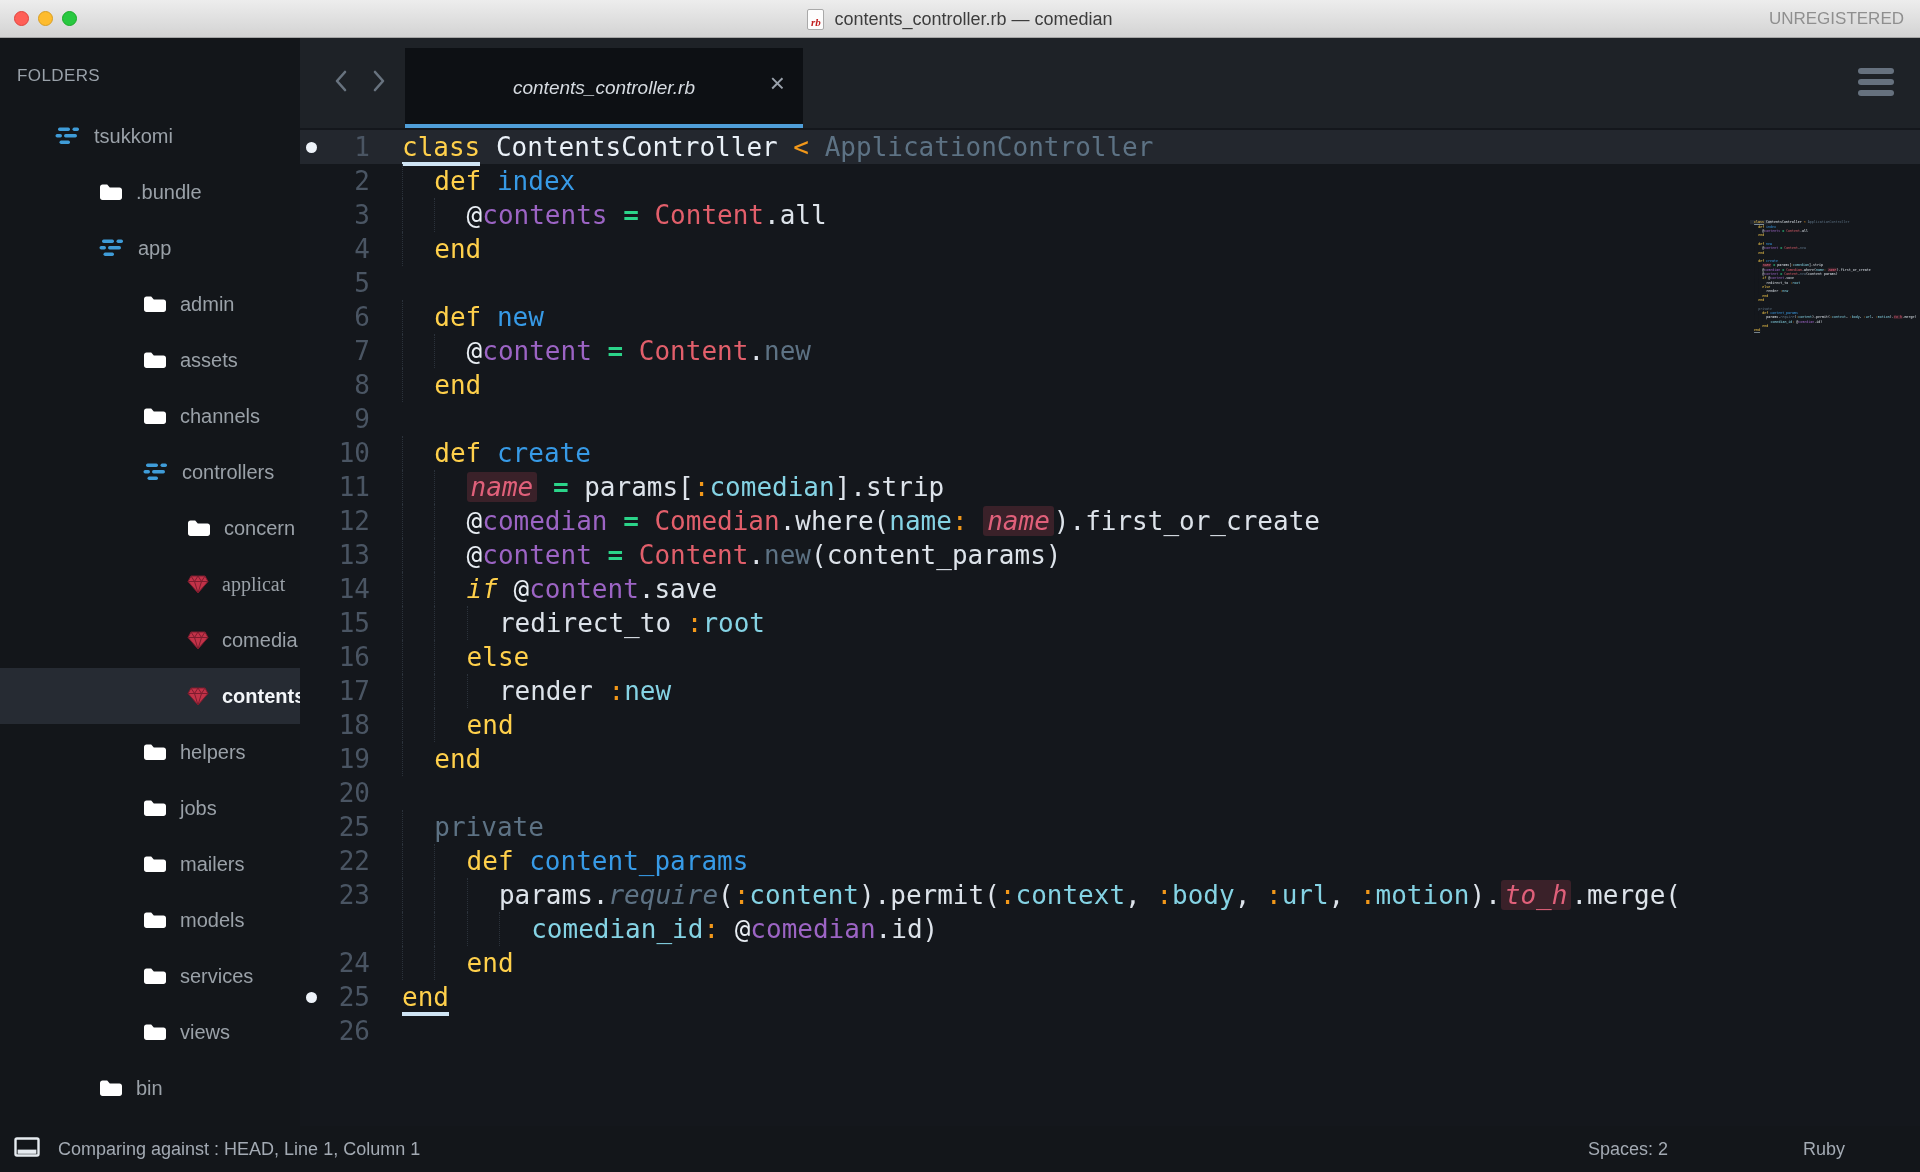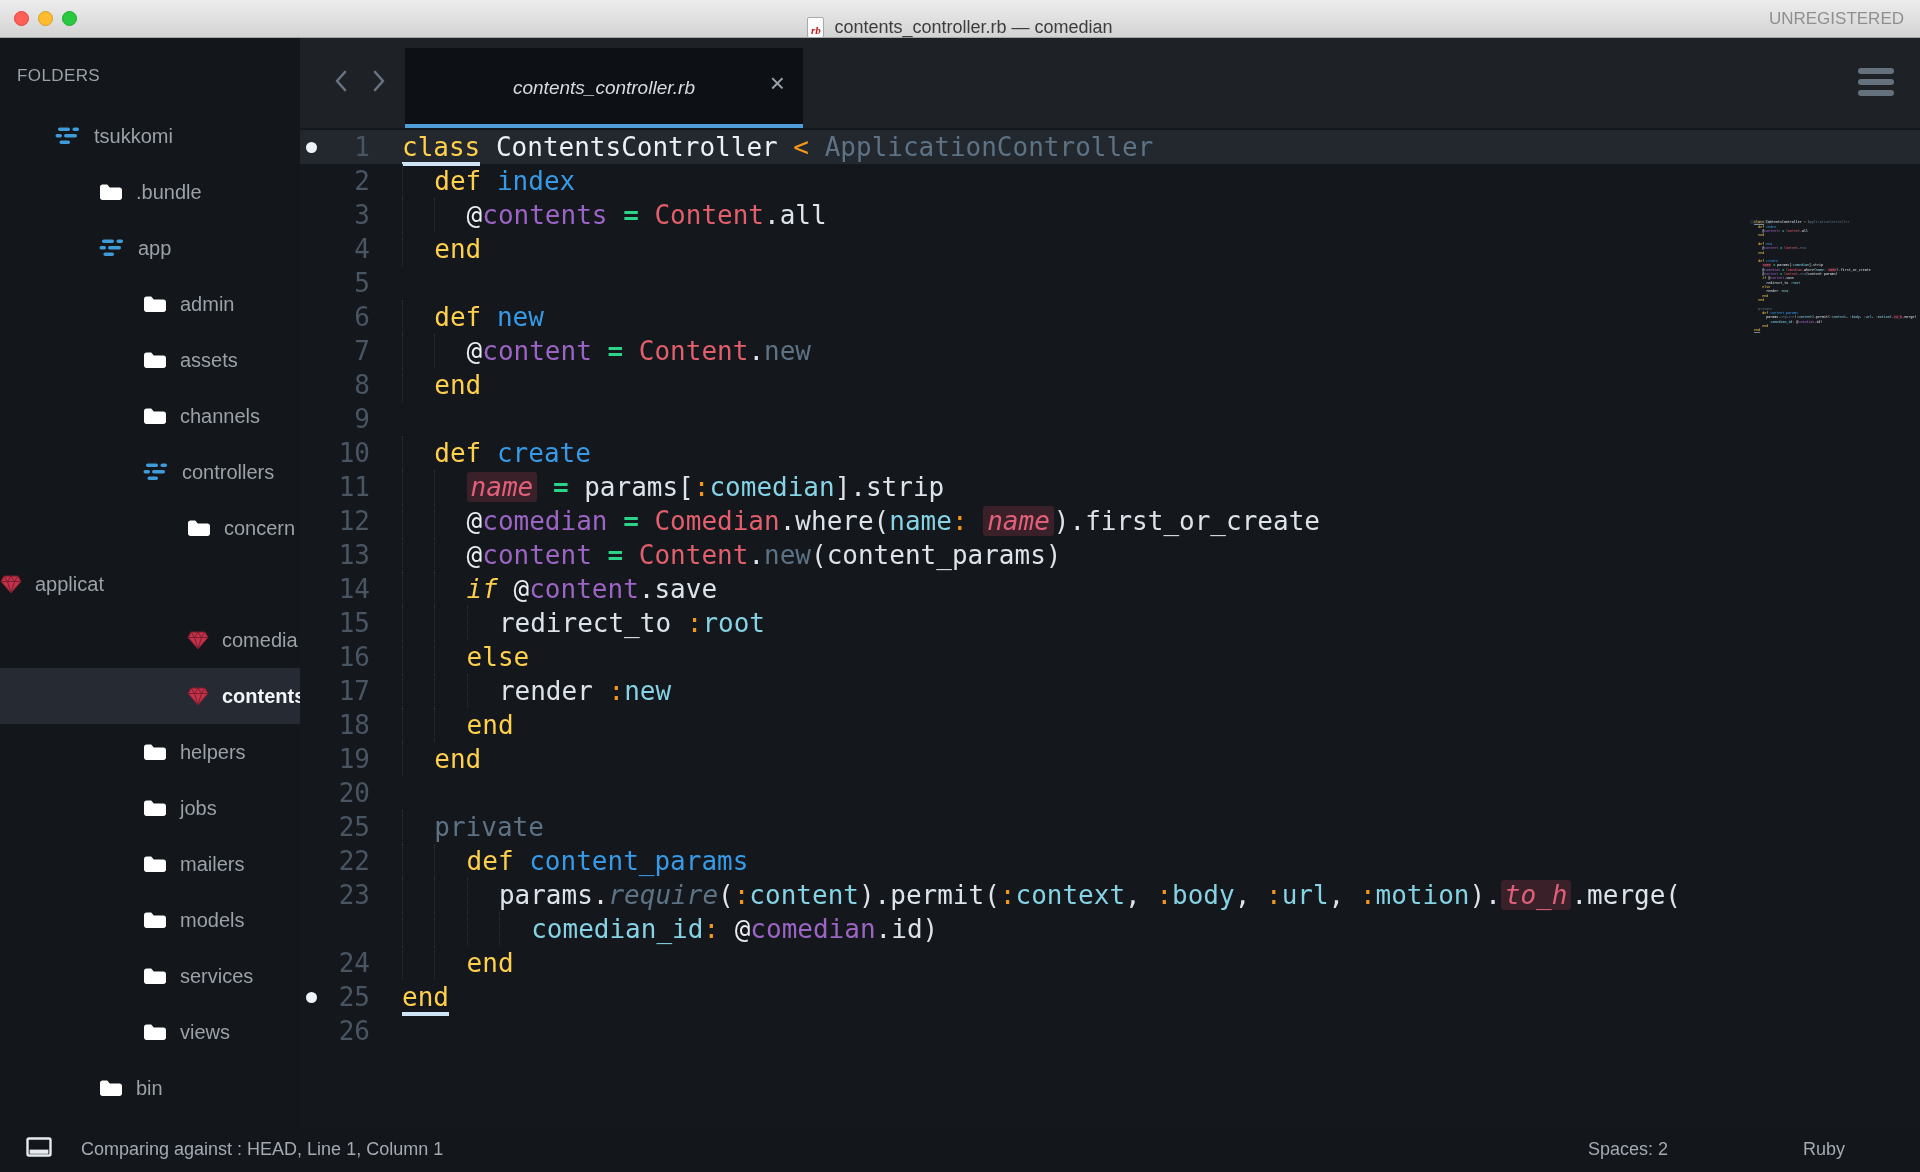--- a/index.html
+++ b/index.html
@@ -5,21 +5,21 @@
   html,body{margin:0;padding:0}
   body{width:1920px;height:1172px;overflow:hidden;background:#13161a;font-family:"Liberation Sans",sans-serif;position:relative}
 
   
   .titlebar{position:absolute;top:0;left:0;right:0;height:38px;background:linear-gradient(#ededed,#d3d3d3);border-bottom:1px solid #a6a6a6;box-sizing:border-box}
   .lights{position:absolute;left:14px;top:11px;display:flex;gap:9px}
   .light{width:15px;height:15px;border-radius:50%;box-sizing:border-box}
   .light.red{background:#ff5f57;border:1px solid #e0443e}
   .light.yellow{background:#febc2e;border:1px solid #d89e24}
   .light.green{background:#28c840;border:1px solid #1aab29}
-  .title-center{position:absolute;left:0;right:0;top:0;height:38px;display:flex;align-items:flex-end;justify-content:center;gap:10px;color:#3d3d3d;font-size:18px;font-weight:500}
+  .title-center{position:absolute;left:0;right:0;top:0;height:38px;display:flex;align-items:center;justify-content:center;gap:10px;color:#3d3d3d;font-size:18px;font-weight:500}
   .docicon{width:17px;height:21px;background:#fdfdfd;border:1px solid #a9a9a9;border-radius:2px;display:flex;align-items:flex-end;justify-content:center;box-sizing:border-box}
   .docicon span{font-family:"Liberation Serif",serif;font-style:italic;font-weight:700;color:#c22020;font-size:11px;line-height:14px}
   .badge{position:absolute;right:16px;top:0;height:38px;display:flex;align-items:center;color:#8f8f8f;font-size:17px}
 
   
   .sidebar{position:absolute;top:38px;left:0;width:300px;bottom:46px;background:#13161a;overflow:hidden}
   .sb-header{margin:28px 0 22px 17px;color:#99a1a9;font-size:17px;letter-spacing:.4px}
   .sb-row{height:56px;display:flex;align-items:center;gap:13px;white-space:nowrap;overflow:hidden;cursor:default}
   .sb-row .icn{flex:none;display:flex;align-items:center}
   .sb-row .lbl{color:#9aa1a8;font-size:20px}
@@ -63,21 +63,21 @@
   .tk-mi{color:#5d7284;font-style:italic}
   .tk-hv{color:#e0607a;font-style:italic;background:#3a2129;border-radius:3px;padding:0 4px}
   .tk-u{box-shadow:0 4px 0 0 #cfe4f4}
 
   
   .minimap{position:absolute;top:92px;right:0;width:170px;height:132px;overflow:hidden;pointer-events:auto}
   .minimap .inner{transform:scale(.127);transform-origin:0 0}
 
   
   .statusbar{position:absolute;left:0;right:0;bottom:0;height:46px;background:#13161a;display:flex;align-items:center;color:#a3aab3;font-size:18px}
-  .st-left{display:flex;align-items:center;gap:29px;margin-left:26px}
+  .st-left{display:flex;align-items:center;gap:18px;margin-left:14px}
   .st-right{margin-left:auto;display:flex;align-items:center}
   .st-spaces{margin-right:135px}
   .st-ruby{margin-right:75px}
 </style>
 </head>
 <body>
 
 <div class="titlebar">
   <div class="lights">
     <div class="light red"></div>
@@ -165,21 +165,21 @@
         <span class="lbl">controllers</span>
       </div>
       <div class="sb-row" style="padding-left: 187px;">
         <span class="icn">
           <svg width="24" height="18" viewBox="0 0 24 18">
             <path d="M1 4 C1 2.6 2.1 1.5 3.5 1.5 H8.2 L10.8 4.5 H20.5 C21.9 4.5 23 5.6 23 7 V14.5 C23 15.9 21.9 17 20.5 17 H3.5 C2.1 17 1 15.9 1 14.5 Z" fill="#ffffff"></path>
           </svg>
         </span>
         <span class="lbl">concern</span>
       </div>
-      <div class="sb-row" style="">
+      <div class="sb-row" style="padding-left: 187px; font-family: Liberation Serif, serif;">
         <span class="icn">
           <svg width="22" height="19" viewBox="0 0 22 19">
             <path d="M4 1 L18 1 L21 6.5 L11 18 L1 6.5 Z" fill="#c23248" stroke="#7d1c2e" stroke-width="1"></path>
             <path d="M1 6.5 H21 M4 1 L7.5 6.5 L11 18 M18 1 L14.5 6.5 L11 18 M11 1 L7.5 6.5 M11 1 L14.5 6.5" stroke="#7d1c2e" stroke-width="1" fill="none"></path>
           </svg>
         </span>
         <span class="lbl">applicat</span>
       </div>
       <div class="sb-row" style="padding-left: 187px;">
         <span class="icn">

